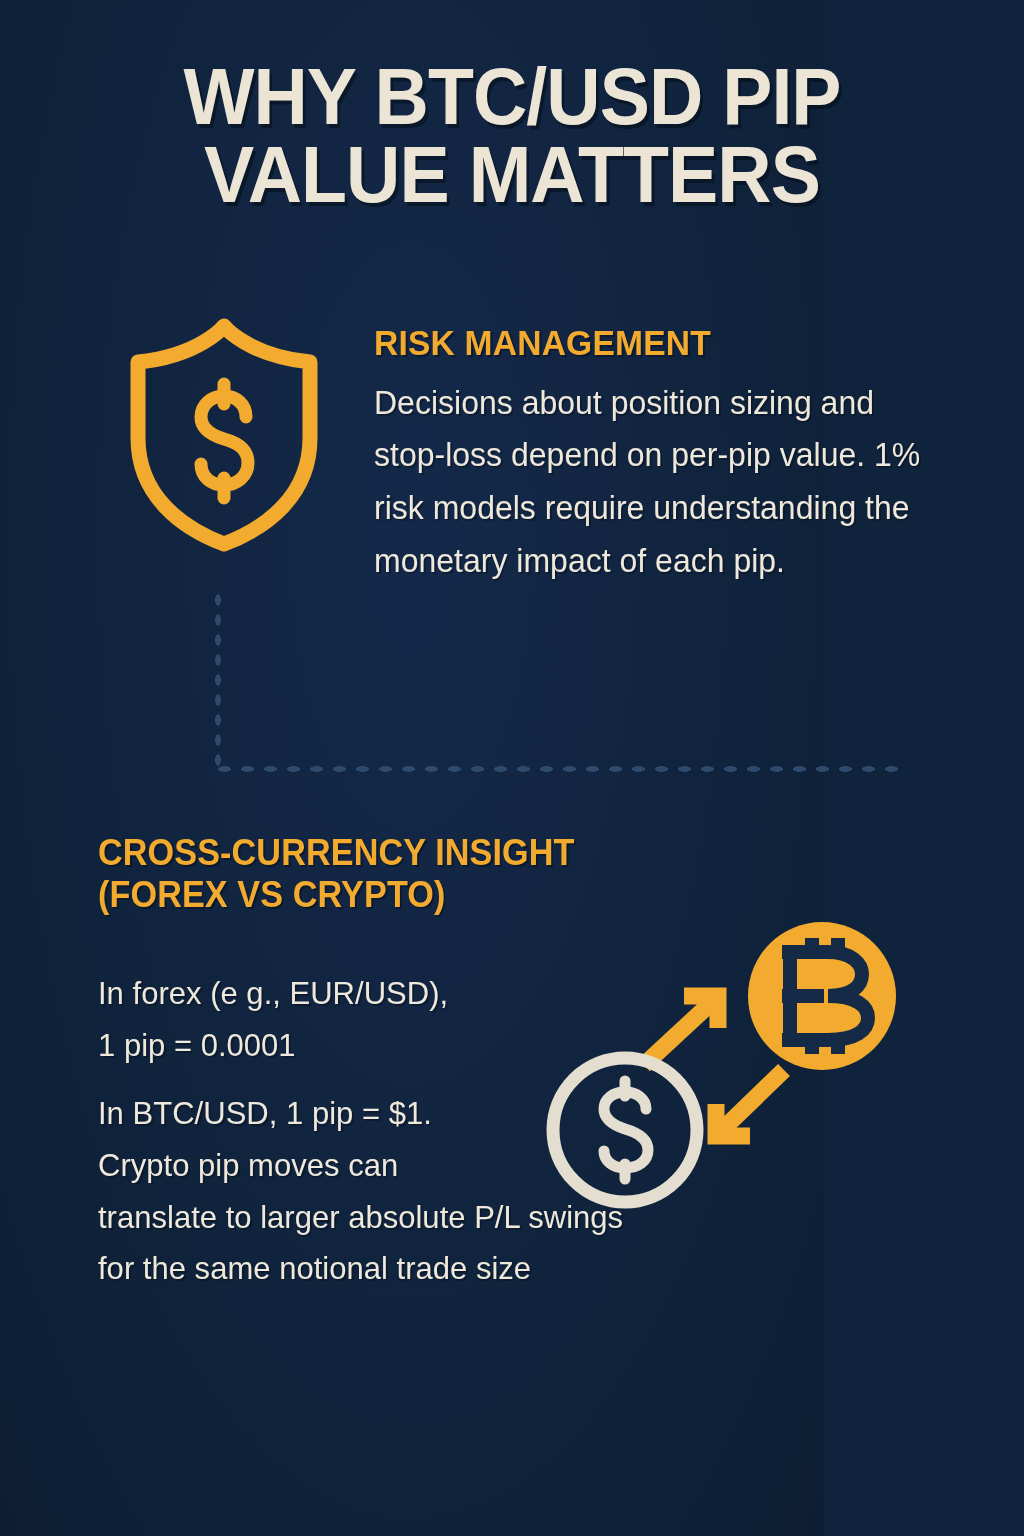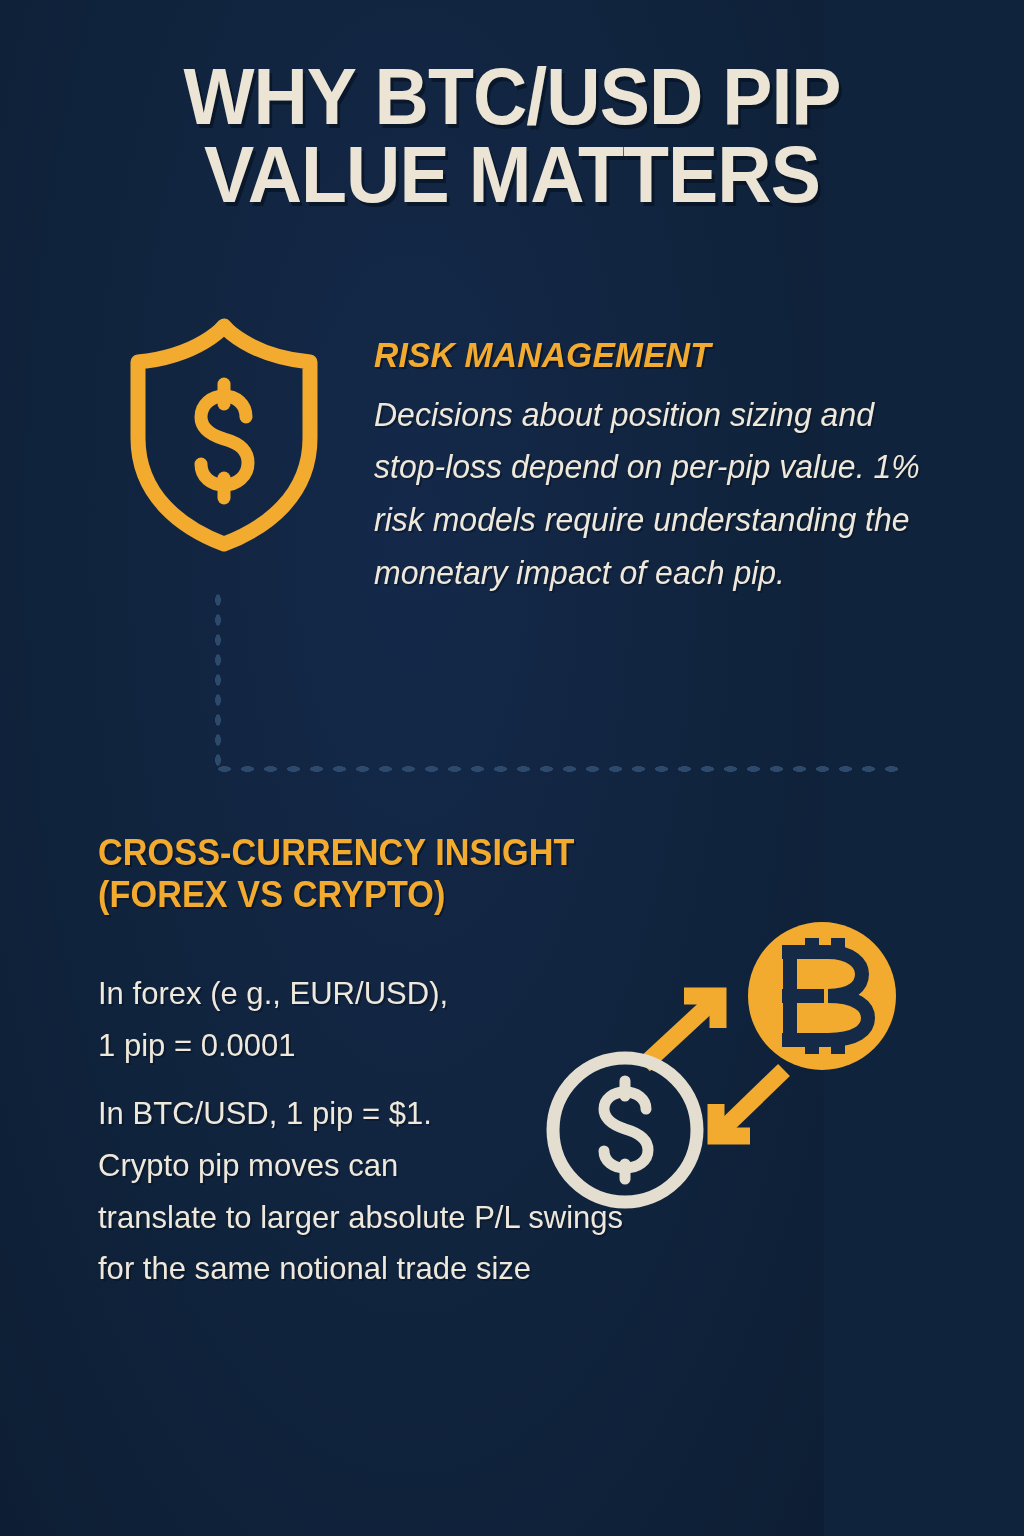--- a/index.html
+++ b/index.html
@@ -48,23 +48,22 @@
     position: absolute;
     left: 124px;
     top: 316px;
     width: 200px;
     height: 236px;
   }
 
   .sec1-text {
     position: absolute;
     left: 374px;
-    top: 336px;
+    top: 324px;
     width: 580px;
-    font-style: italic;
   }
   .sec-head {
     color: #f2ab2e;
     font-weight: bold;
     font-size: 35px;
     letter-spacing: 0.2px;
     line-height: 1.1;
     transform: scaleX(0.96);
     transform-origin: 0 50%;
     text-shadow: 2px 2px 0 rgba(4, 12, 24, 0.45);

